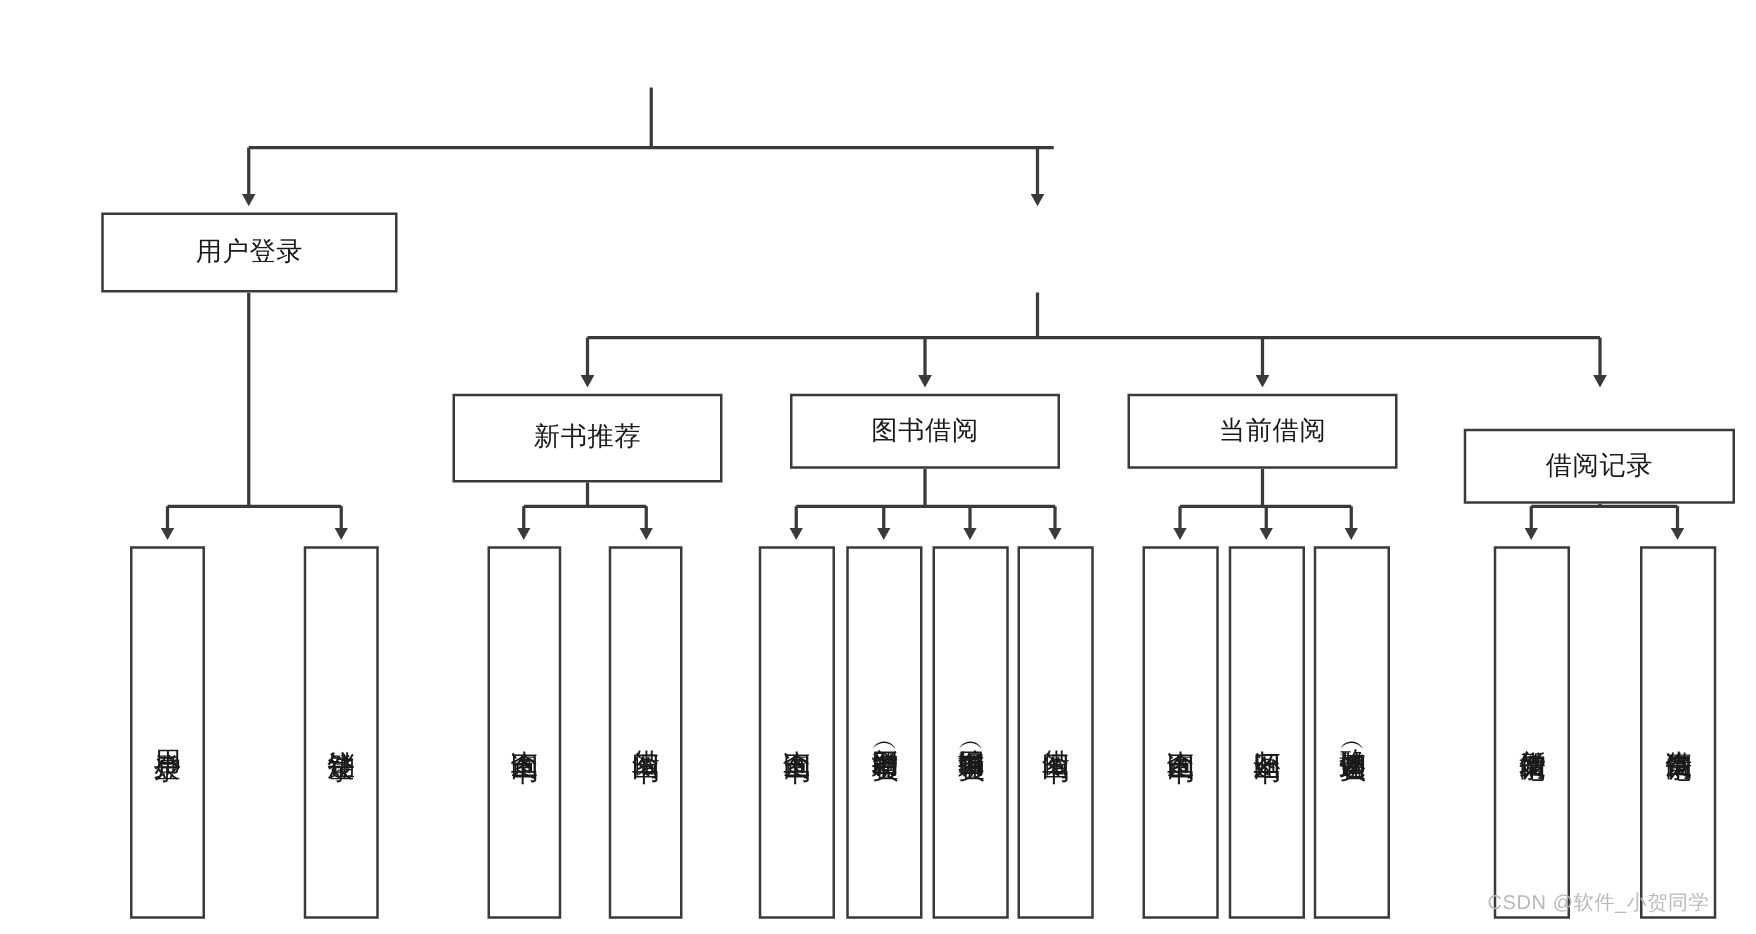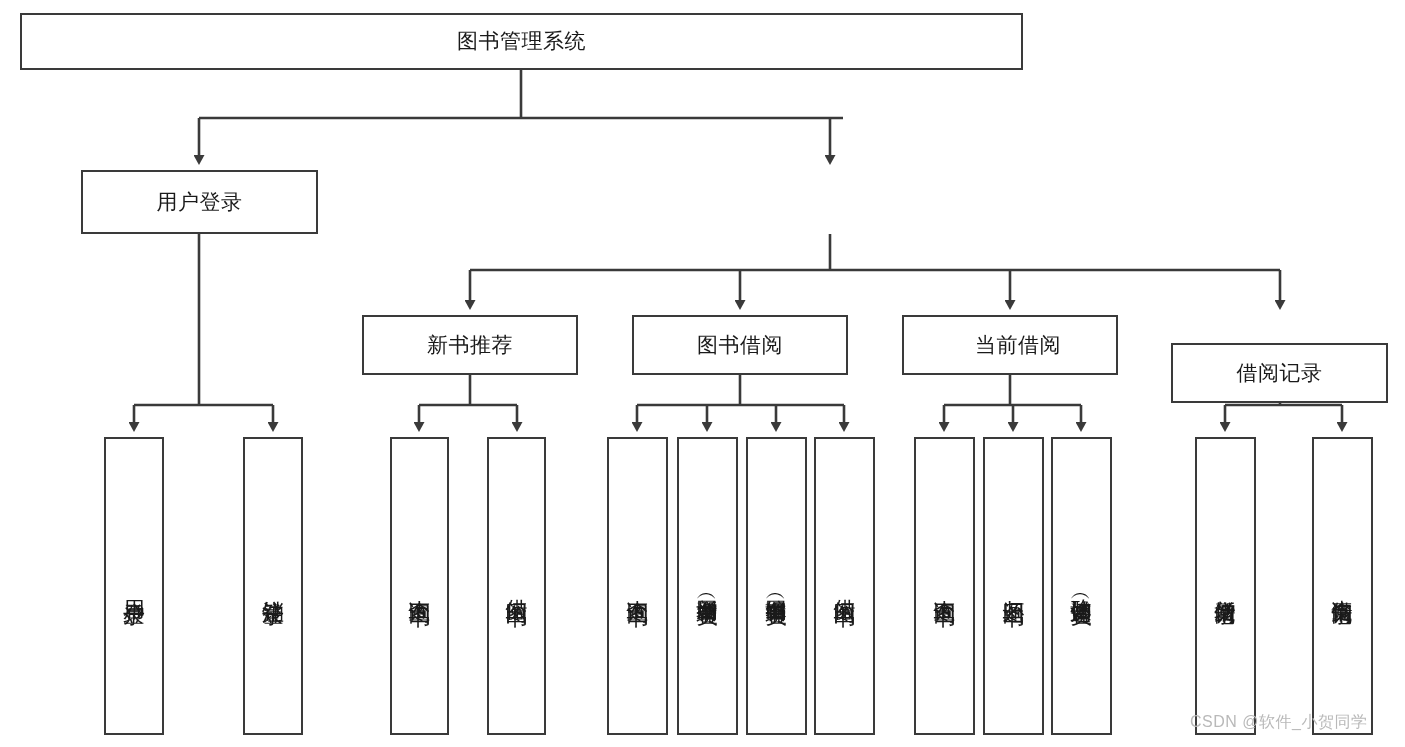--- a/index.html
+++ b/index.html
@@ -132,29 +132,26 @@
     </g>
 
     <g stroke="#3a3a3a" stroke-width="2.6" fill="none">
       <path d="M1280,375 L1280,405"></path>
       <path d="M1225,405 L1342,405"></path>
       <path d="M1225,405 L1225,423" marker-end="url(#arrow)"></path>
       <path d="M1342,405 L1342,423" marker-end="url(#arrow)"></path>
     </g>
   </svg>
 
-  <div class="node horiz" style="left:20px; top:13px; width:1003px; height:57px;">
-    <span class="label">图书管理系统</span>
-  </div>
 
   <div class="node horiz" style="left:81px; top:170px; width:237px; height:64px;">
     <span class="label">用户登录</span>
   </div>
 
-  <div class="node horiz" style="left:362px; top:315px; width:216px; height:60px;">
+  <div class="node horiz" style="left:362px; top:315px; width:216px; height:71px;">
     <span class="label">新书推荐</span>
   </div>
   <div class="node horiz" style="left:632px; top:315px; width:216px; height:60px;">
     <span class="label">图书借阅</span>
   </div>
   <div class="node horiz" style="left:902px; top:315px; width:216px; height:60px;padding-left:16px;">
     <span class="label">当前借阅</span>
   </div>
   <div class="node horiz" style="left:1171px; top:315px; width:217px; height:60px;margin-top:28px;">
     <span class="label">借阅记录</span>

